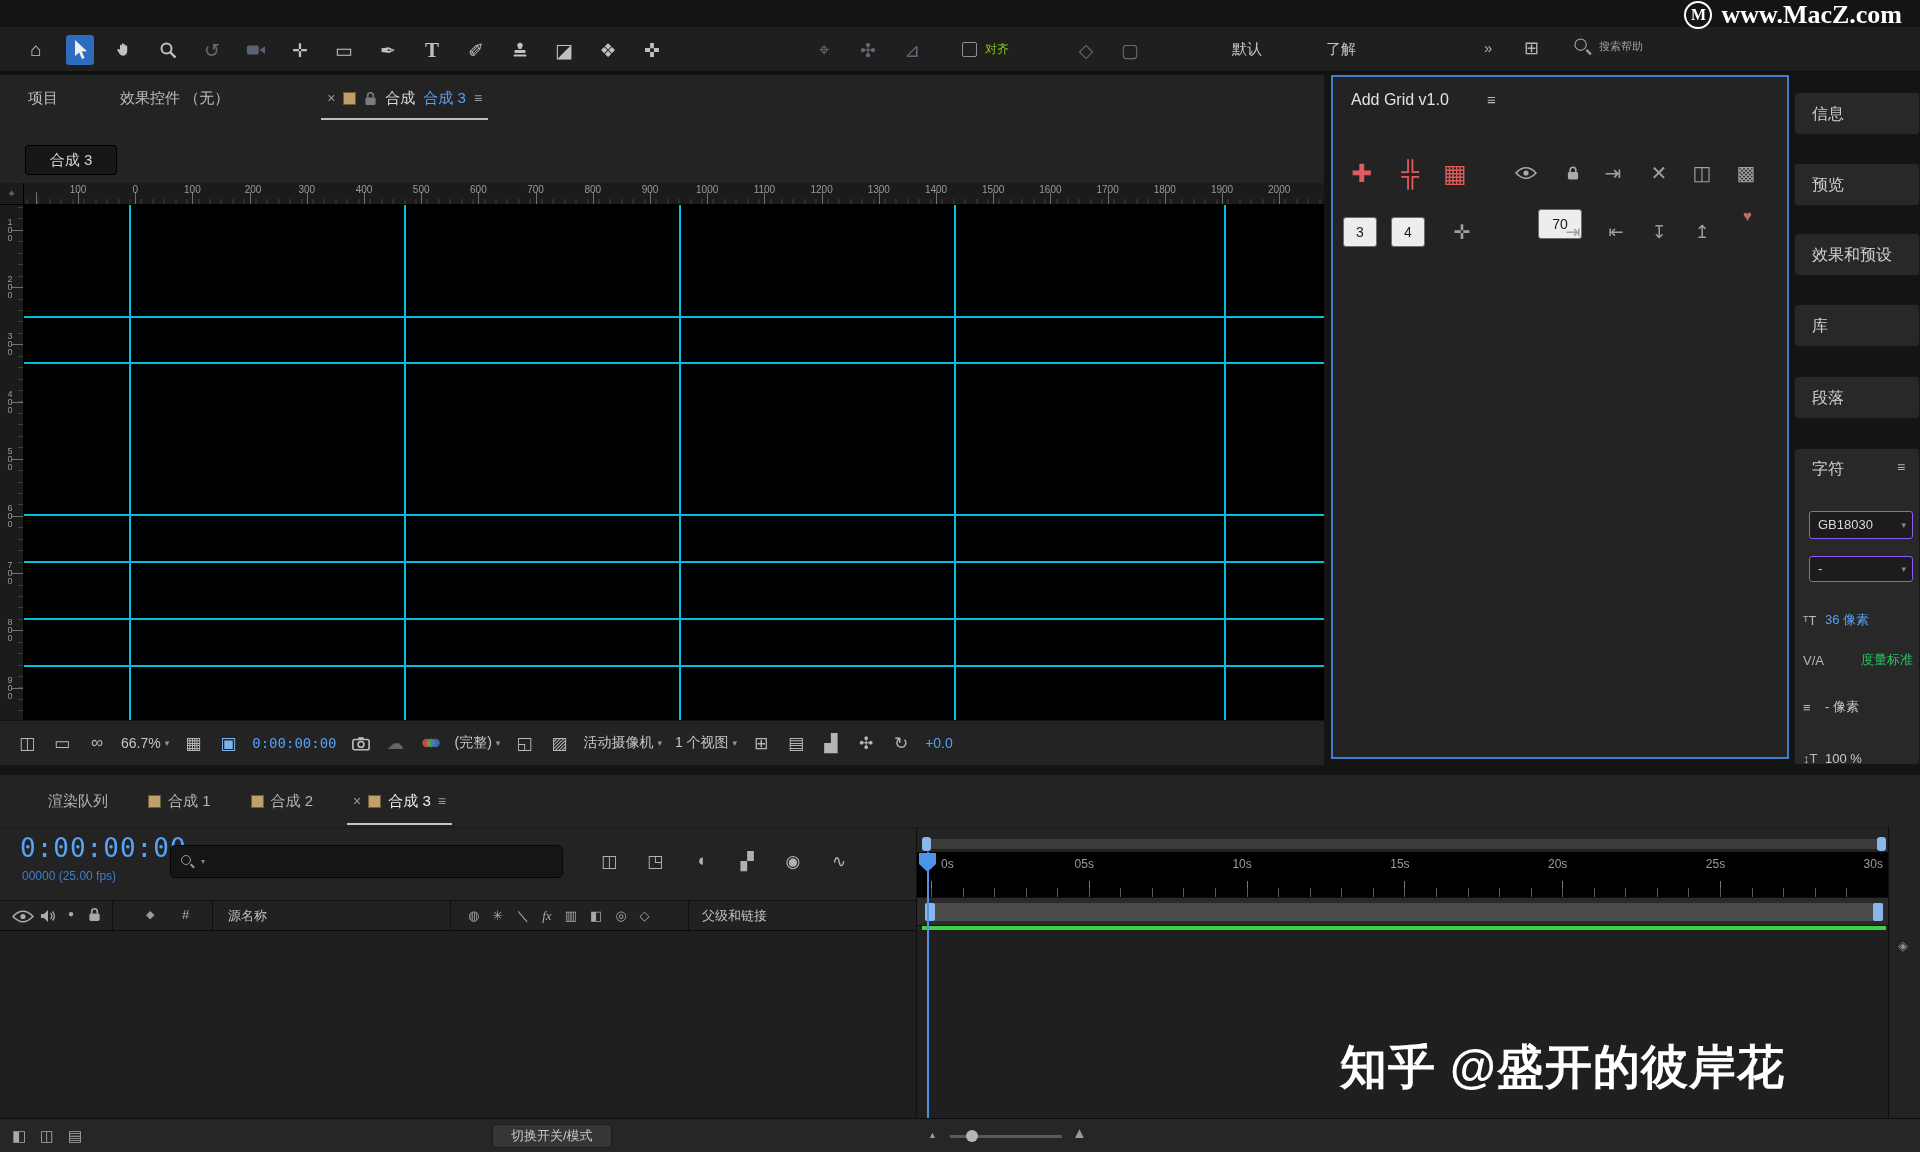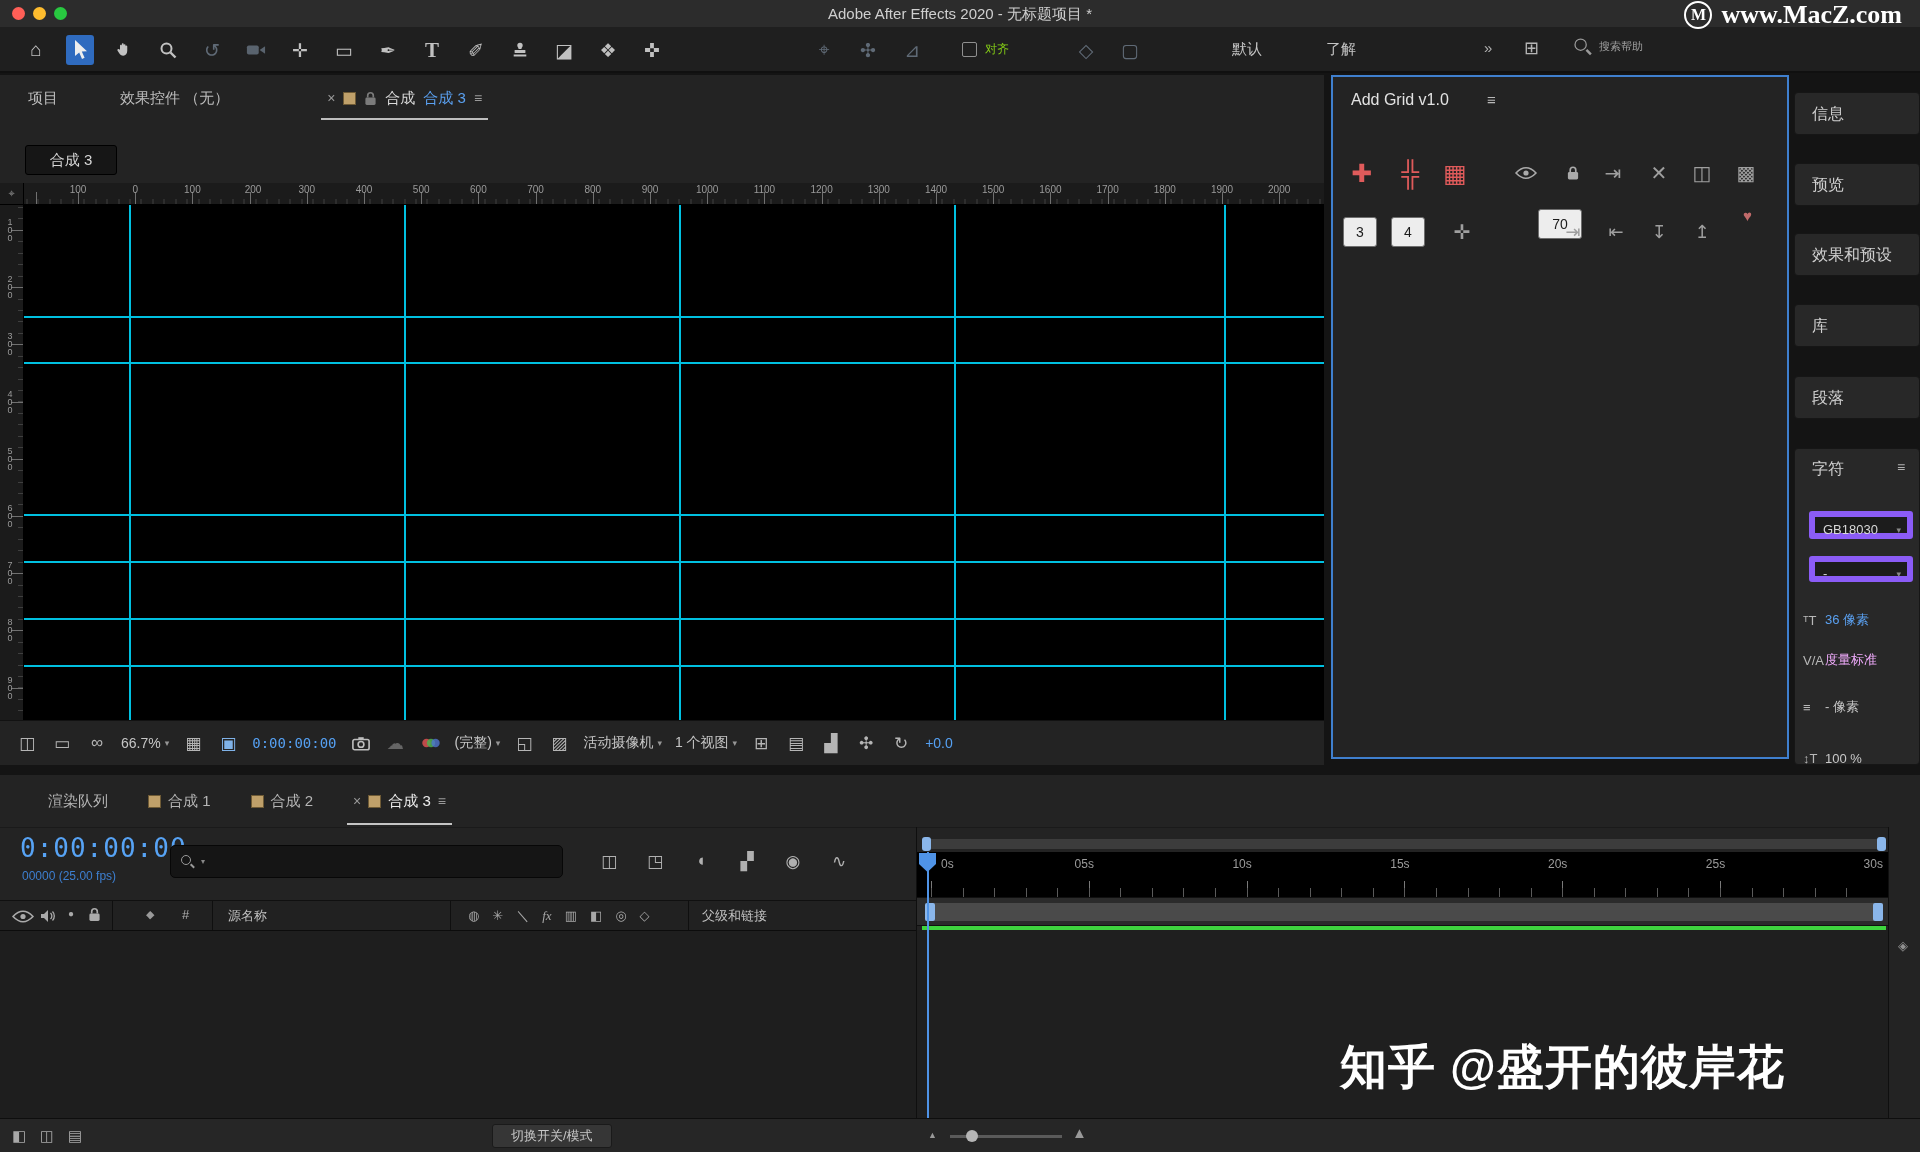--- a/index.html
+++ b/index.html
@@ -64,21 +64,21 @@
     font-size:14px;text-align:center;box-sizing:border-box;font-family:"Liberation Sans","DejaVu Sans",sans-serif;padding:0;}
   .agheart{position:absolute;left:410px;top:130px;font-size:15px;color:#c06a6a;}
   
   .sidebar{position:absolute;left:1794px;top:75px;width:126px;height:690px;}
   .sbitem{position:absolute;left:0;width:126px;height:43px;background:#282828;border:1px solid #161616;border-radius:4px;box-sizing:border-box;
     line-height:41px;padding-left:17px;font-size:16px;color:#cfcfcf;white-space:nowrap;overflow:hidden;}
   .charpanel{position:absolute;left:0;top:373px;width:126px;height:317px;background:#282828;border:1px solid #161616;border-radius:4px;
     box-sizing:border-box;overflow:hidden;}
   .chtitle{position:absolute;left:17px;top:10px;font-size:16px;color:#cfcfcf;}
   .chmenu{position:absolute;left:102px;top:10px;font-size:14px;color:#b0b0b0;}
-  .chdrop{position:absolute;left:14px;width:104px;background:#1c1c1c;border:6px solid #8b5cf6;border-radius:3px;color:#d8d8d8;
+  .chdrop{position:absolute;left:14px;width:104px;background:#1c1c1c;border:1px solid #8b5cf6;border-radius:3px;color:#d8d8d8;
     font-size:13px;line-height:26px;padding-left:8px;box-sizing:border-box;}
   .chdrop .dc{position:absolute;right:6px;top:0;font-size:9px;color:#888;}
   .chrow{position:absolute;left:8px;width:118px;height:24px;display:flex;align-items:center;gap:0;font-size:13px;white-space:nowrap;overflow:hidden;}
   .chico{color:#b8b8b8;font-size:13px;min-width:22px;}
   
   .bpanel{position:absolute;left:0;top:775px;width:1920px;height:377px;background:#232323;overflow:hidden;}
   .tl-tabs{position:absolute;left:0;top:0;width:100%;height:52px;display:flex;align-items:center;gap:40px;padding-left:48px;box-sizing:border-box;}
   .ttab{display:flex;align-items:center;gap:7px;font-size:15px;color:#b5b5b5;white-space:nowrap;}
   .ttab.active{color:#ededed;position:relative;}
   .ttab.active::after{content:"";position:absolute;left:-6px;right:-6px;bottom:-14px;height:2px;background:#c4c4c4;}
@@ -118,26 +118,20 @@
   .bsicon{position:absolute;top:8px;font-size:15px;color:#a8a8a8;}
   .toggle-btn{position:absolute;left:492px;top:5px;height:24px;padding:0 18px;background:#363636;border:1px solid #1a1a1a;border-radius:3px;
     font-size:13px;color:#c8c8c8;line-height:22px;box-sizing:border-box;}
   .zhihu{position:absolute;left:1340px;top:1036px;font-size:47px;font-weight:bold;color:#fff;z-index:40;letter-spacing:1px;white-space:nowrap;}
 </style>
 </head>
 <body>
 
 <div class="screen">
 
-  <div class="titlebar">
-    <span class="light" style="left:12px;background:#ff5f57;"></span>
-    <span class="light" style="left:33px;background:#febc2e;"></span>
-    <span class="light" style="left:54px;background:#28c840;"></span>
-    <div class="title-text">Adobe After Effects 2020 - 无标题项目 *</div>
-  </div>
   <div class="macz">
     <span class="macz-logo">M</span>
     <span>www.MacZ.com</span>
   </div>
 
   <div class="toolbar">
     <div class="tools" id="tools">
         <div class="tool">⌂</div>
         <div class="tool active">
           <svg width="20" height="22" viewBox="0 0 20 22">
@@ -374,21 +368,21 @@
       <div class="chdrop" style="top:107px;height:26px;line-height:24px;">
         <span>-</span>
         <span class="dc" style="line-height:24px;">▾</span>
       </div>
       <div class="chrow" style="top:159px;">
         <span class="chico">ᵀT</span>
         <span style="color:#5aa0f0;">36 像素</span>
       </div>
       <div class="chrow" style="top:199px;">
         <span class="chico">V/A</span>
-        <span style="color:#f0abfc;width:62px;overflow:hidden;">度量标准</span>
+        <span style="color:#22c55e;width:62px;overflow:hidden;margin-left:36px;">度量标准</span>
       </div>
       <div class="chrow" style="top:246px;">
         <span class="chico">≡</span>
         <span style="color:#c8c8c8;">- 像素</span>
       </div>
       <div class="chrow" style="top:297px;">
         <span class="chico">↕T</span>
         <span style="color:#c8c8c8;">100 %</span>
       </div>
     </div>

